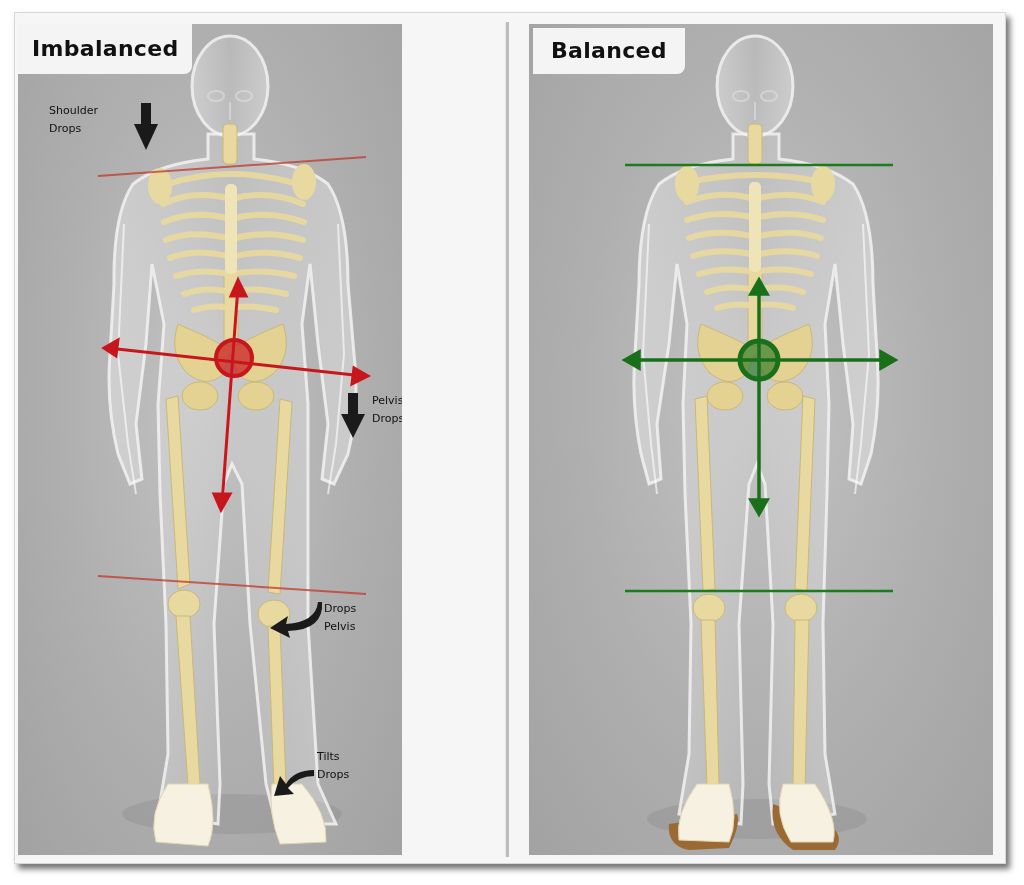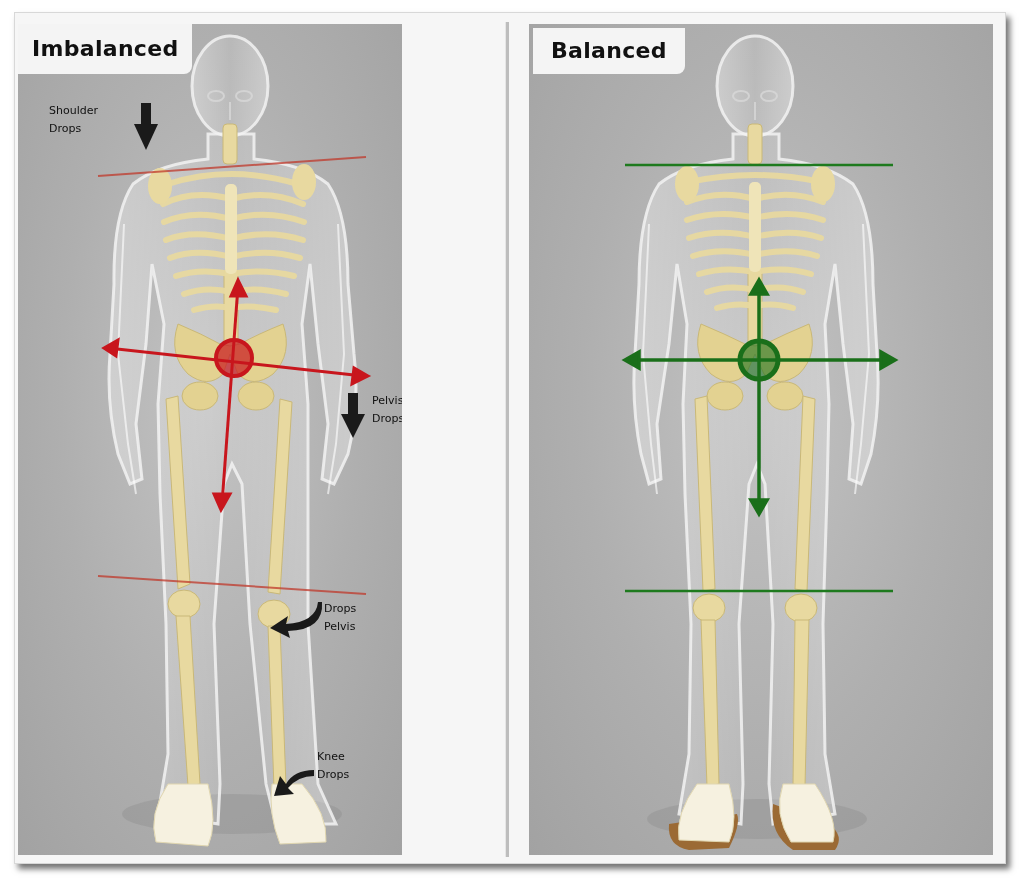--- a/index.html
+++ b/index.html
@@ -133,21 +133,21 @@
   </div>
   <div class="note" style="left:354px;top:368px;">
     <div>Pelvis</div>
     <div>Drops</div>
   </div>
   <div class="note" style="left:306px;top:576px;">
     <div>Drops</div>
     <div>Pelvis</div>
   </div>
   <div class="note" style="left:299px;top:724px;">
-    <div>Knee</div>
+    <div>Tilts</div>
     <div>Drops</div>
   </div>
 </div>
 
 <div class="panel right">
   <svg width="464" height="831" viewBox="0 0 464 831">
     <defs>
       <linearGradient id="skinR" x1="0" x2="1">
         <stop offset="0" stop-color="#ffffff" stop-opacity="0.35"></stop>
         <stop offset="0.5" stop-color="#ffffff" stop-opacity="0.12"></stop>

